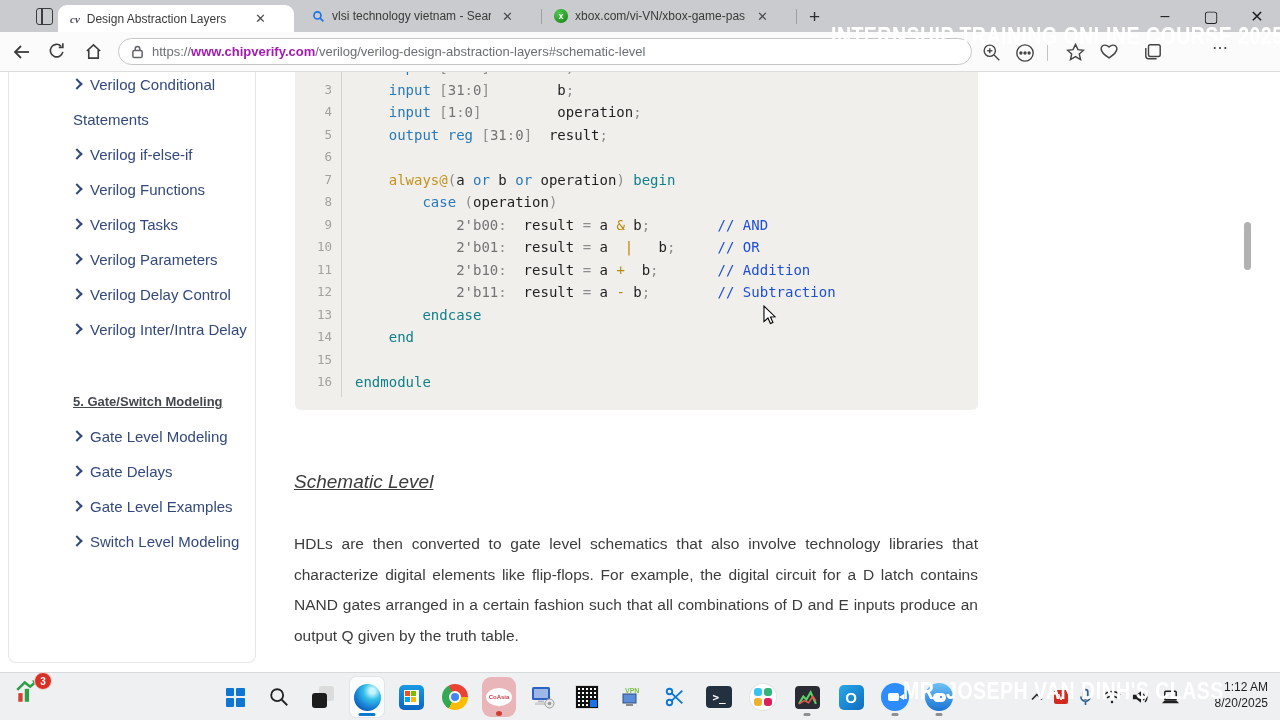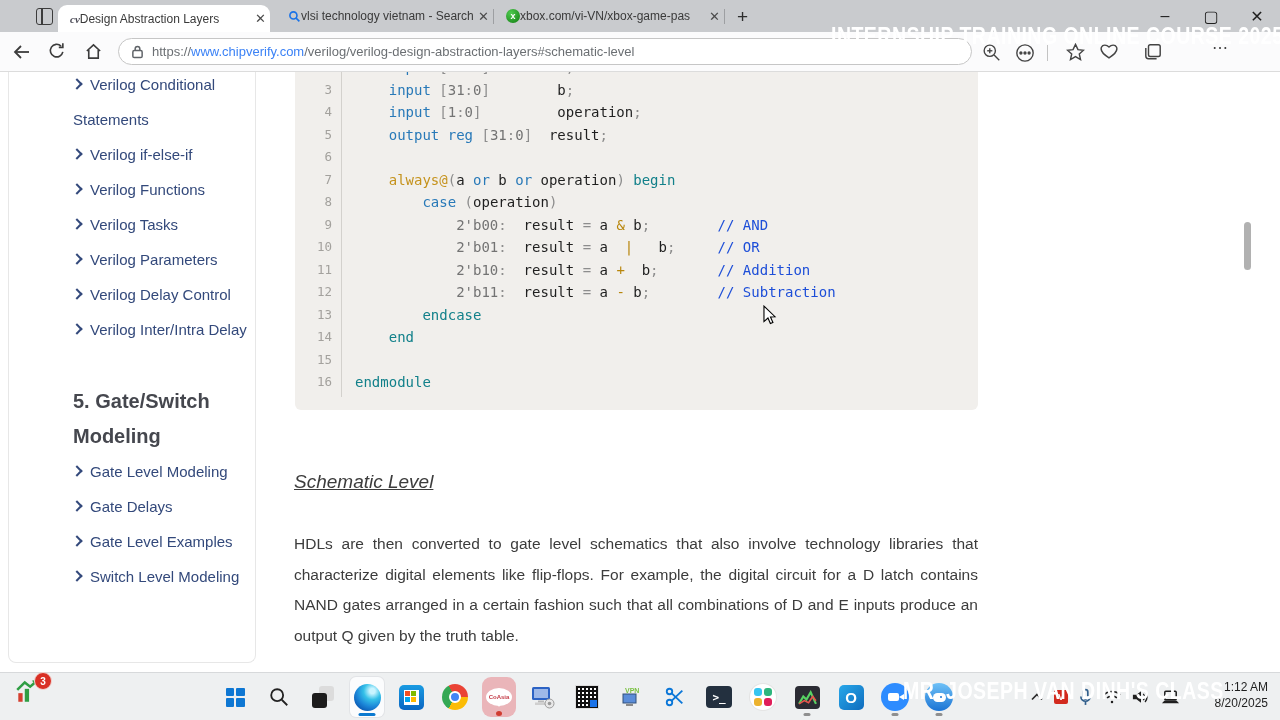--- a/index.html
+++ b/index.html
@@ -3,63 +3,63 @@
 <meta charset="utf-8">
 <style>
   html,body{margin:0;padding:0;width:1280px;height:720px;overflow:hidden;
     font-family:"Liberation Sans",sans-serif;background:#fff;position:relative}
   
   .tabstrip{position:absolute;top:0;left:0;width:1280px;height:32px;background:#c9cbce;
     display:flex;align-items:flex-end}
   .tab-actions{position:absolute;left:36px;top:8px;width:15px;height:15px;border:1.6px solid #3c3c3c;
     border-radius:3px}
   .tab-actions::after{content:"";position:absolute;left:4px;top:0;bottom:0;width:1.6px;background:#3c3c3c}
-  .tab{position:relative;display:flex;align-items:center;height:32px;padding:0 0 0 12px;
+  .tab{position:relative;display:flex;align-items:center;gap:7px;height:32px;padding:0 24px 0 12px;
     font-size:12px;color:#3a3a3a;white-space:nowrap}
   .tab .title{overflow:hidden;text-overflow:clip;flex:1}
   .tab.active{background:#fff;border-radius:9px 9px 0 0;height:27px;margin-left:58px;width:200px}
   .tab.t2{width:205px;margin-left:6px}
   .tab.t3{width:218px}
   .tab .close{font-size:13px;color:#4b4b4b;padding:0 4px}
   .tabsep{width:1px;height:15px;background:#9d9fa2;margin-bottom:8px}
   .newtab{font-size:19px;color:#2e2e2e;margin:0 0 4px 12px}
   .wincontrols{position:absolute;right:0;top:0;height:32px;display:flex}
   .wincontrols div{width:46px;height:32px;display:flex;align-items:center;justify-content:center;color:#1f1f1f}
   .fav-cv{font:italic bold 11px "Liberation Serif",serif;color:#4a4a55}
   .fav-xbox{width:14px;height:14px;border-radius:50%;
     background:radial-gradient(circle at 35% 30%,#4fca4f,#107c10);display:flex;align-items:center;
     justify-content:center;color:#fff;font-size:9px;font-weight:bold}
   .toolbar{position:absolute;top:32px;left:0;width:1280px;height:40px;background:#fbfbfc;
     border-bottom:1px solid #dcdcdc;box-sizing:border-box}
   .navic{position:absolute;top:10px}
   .urlbar{position:absolute;left:118px;top:6px;width:854px;height:27px;border:1px solid #c6c6c6;
     border-radius:14px;background:#fff;display:flex;align-items:center;gap:8px;padding:0 12px;box-sizing:border-box}
   .urltext{font-size:13px;color:#6b6f73;white-space:nowrap;overflow:hidden}
-  .urltext b{color:#3b82f6;font-weight:normal}
+  .urltext b{color:#a21caf;font-weight:bold}
   .tbic{position:absolute;top:11px}
   .vdiv{position:absolute;left:1047px;top:13px;width:1px;height:16px;background:#c3c3c3}
   .ic-avatar{width:23px;height:23px;border-radius:50%;
     background:radial-gradient(circle at 40% 32%,#d9a06b,#7a4a2e 72%,#402818)}
   .ic-copilot{width:22px;height:22px;border-radius:50%;
     background:conic-gradient(#f6c445,#ef6292,#8b5cf6,#3b82f6,#2dd4bf,#f6c445)}
   
   .wm{position:absolute;color:#fff;font-weight:800;white-space:nowrap;z-index:50;
     letter-spacing:.5px;transform:scale(.93,1.1);transform-origin:left top}
   .wm-top{left:831px;top:23px;font-size:21px}
   .wm-bottom{left:903px;top:678px;font-size:21px}
   
   .sidebar{position:absolute;left:8px;top:72px;width:248px;height:591px;background:#fff;
     border:1px solid #e7e7e7;border-top:none;border-radius:0 0 8px 8px;box-sizing:border-box;
     padding:0 8px 0 64px;overflow:hidden}
   .sb-list{margin-top:-5px}
   .sb-item{width:182px;line-height:35px;font-size:15px;color:#33497b;cursor:pointer}
   .chev{display:inline-block;width:6px;height:6px;border-right:2px solid #33497b;
     border-top:2px solid #33497b;transform:rotate(45deg);margin-right:9px;vertical-align:2px}
-  .sb-sec{margin-top:37px;line-height:35px;font-size:20px;font-weight:bold;color:#45474e;
-    }
+  .sb-sec{margin-top:37px;line-height:35px;font-size:13px;font-weight:bold;color:#45474e;
+    text-decoration:underline}
   
   .codeblock{position:absolute;left:295px;top:72px;width:683px;height:338px;background:#f1efec;
     border-radius:0 0 6px 6px;overflow:hidden}
   .codeinner{margin-top:-13px}
   .cl{height:22.5px;line-height:22.5px;white-space:pre;
     font:14px "DejaVu Sans Mono",monospace;display:flex}
   .ln{display:inline-block;width:37px;text-align:right;color:#a3a19d;font-size:12.5px;flex:0 0 37px}
   .ct{border-left:1px solid #d3d1cd;margin-left:9px;padding-left:13px}
   .tk-k{color:#2879b8}.tk-t{color:#12808a}.tk-a{color:#c5921c}.tk-n{color:#737373}
   .tk-o{color:#b8860b}.tk-i{color:#1f1f1f}.tk-p{color:#8d8d8d}.tk-c{color:#1d4ed8}

